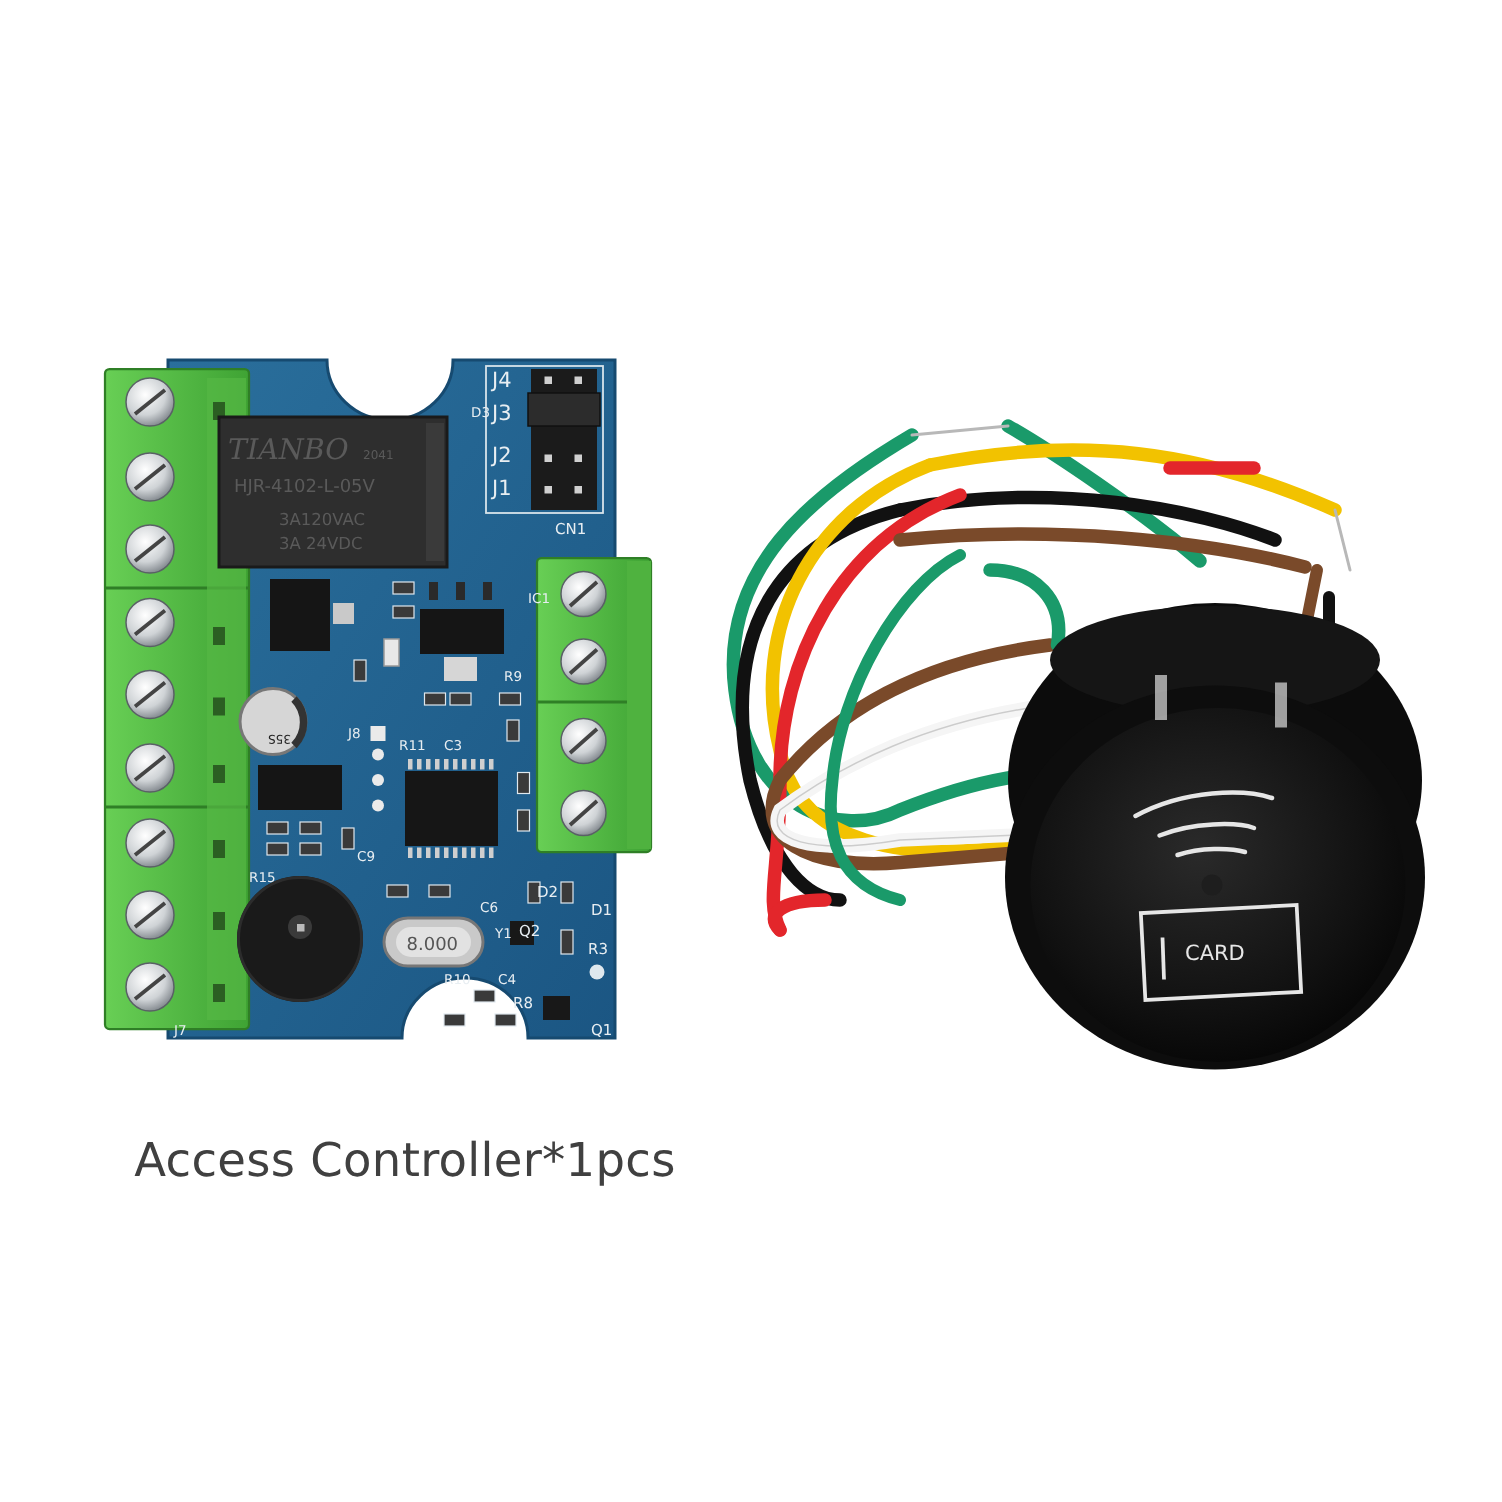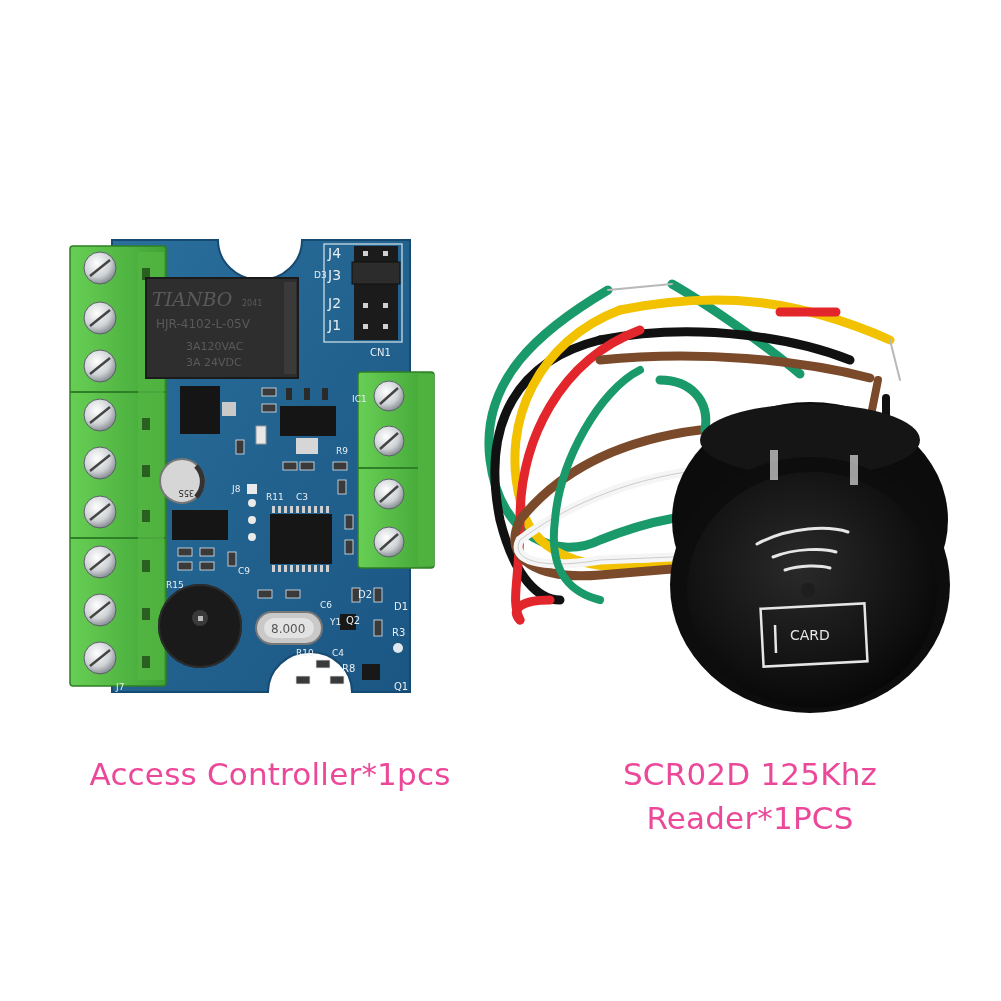--- a/index.html
+++ b/index.html
@@ -1,18 +1,18 @@
 <!DOCTYPE html>
 <html><head>
   <meta charset="utf-8">
   <style>
     html, body { margin:0; padding:0; background:#ffffff; }
     body { width:1001px; height:1001px; position:relative; overflow:hidden; font-family:"DejaVu Sans", sans-serif; }
     .stage { position:absolute; inset:0; }
-    .caption { position:absolute; color:#ec4899; font-family:"DejaVu Sans", sans-serif; font-size:31px; text-align:center; line-height:44px; letter-spacing:0.2px; }
+    .caption { position:absolute; color:#404040; font-family:"DejaVu Sans", sans-serif; font-size:31px; text-align:center; line-height:44px; letter-spacing:0.2px; }
     .caption-left { left:40px; top:752px; width:460px; }
     .caption-right { left:540px; top:752px; width:420px; }
     svg { position:absolute; left:0; top:0; }
     .silk { font-family:"DejaVu Sans", sans-serif; fill:#e8eef2; }
   </style>
 </head>
 <body>
 
 <div class="stage">
 
@@ -287,18 +287,14 @@
       <rect x="762" y="606" width="104" height="58" fill="none" stroke="#e6e6e6" stroke-width="2.5" transform="rotate(-3 814 635)"></rect>
       <line x1="775" y1="625" x2="776" y2="653" stroke="#e6e6e6" stroke-width="2.5"></line>
       <text x="790" y="640" font-size="14" fill="#e6e6e6" font-family="DejaVu Sans, sans-serif">CARD</text>
     </g>
   </g>
 </svg>
 
 <div class="caption caption-left">
   <span>Access Controller*1pcs</span>
 </div>
-<div class="caption caption-right">
-  <div>SCR02D 125Khz</div>
-  <div>Reader*1PCS</div>
+
 </div>
 
-</div>
-
 </body></html>

